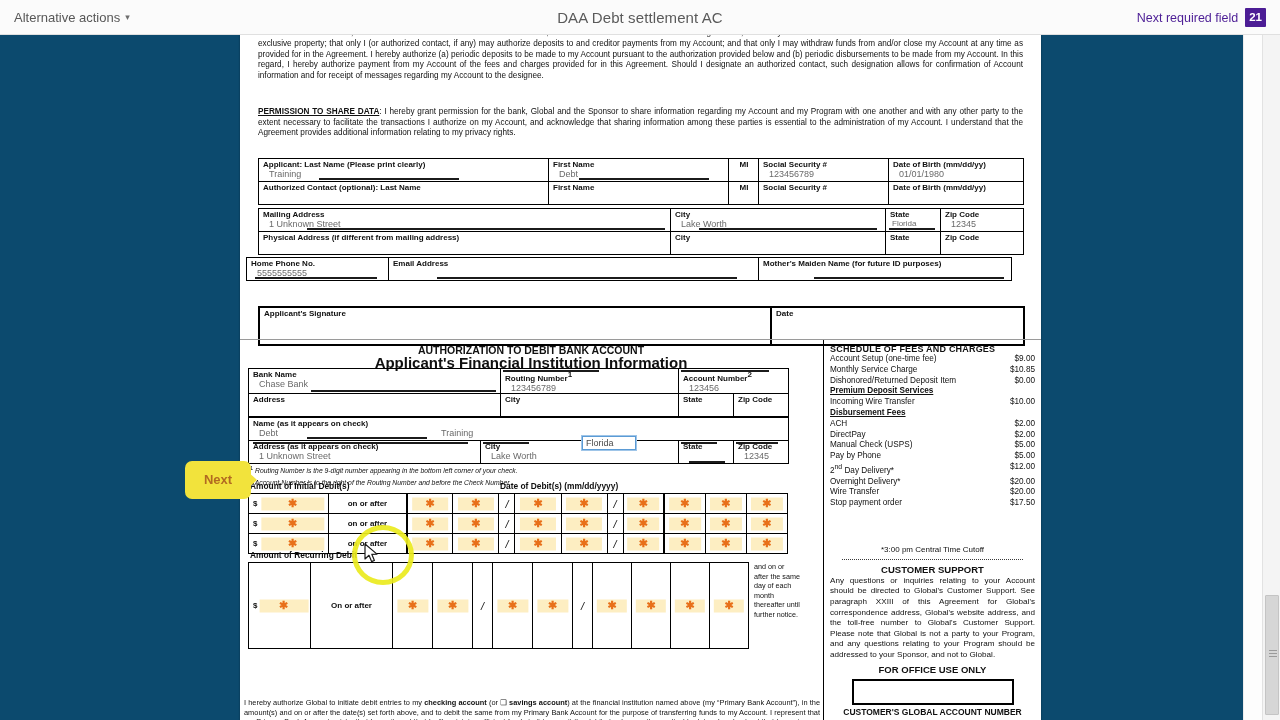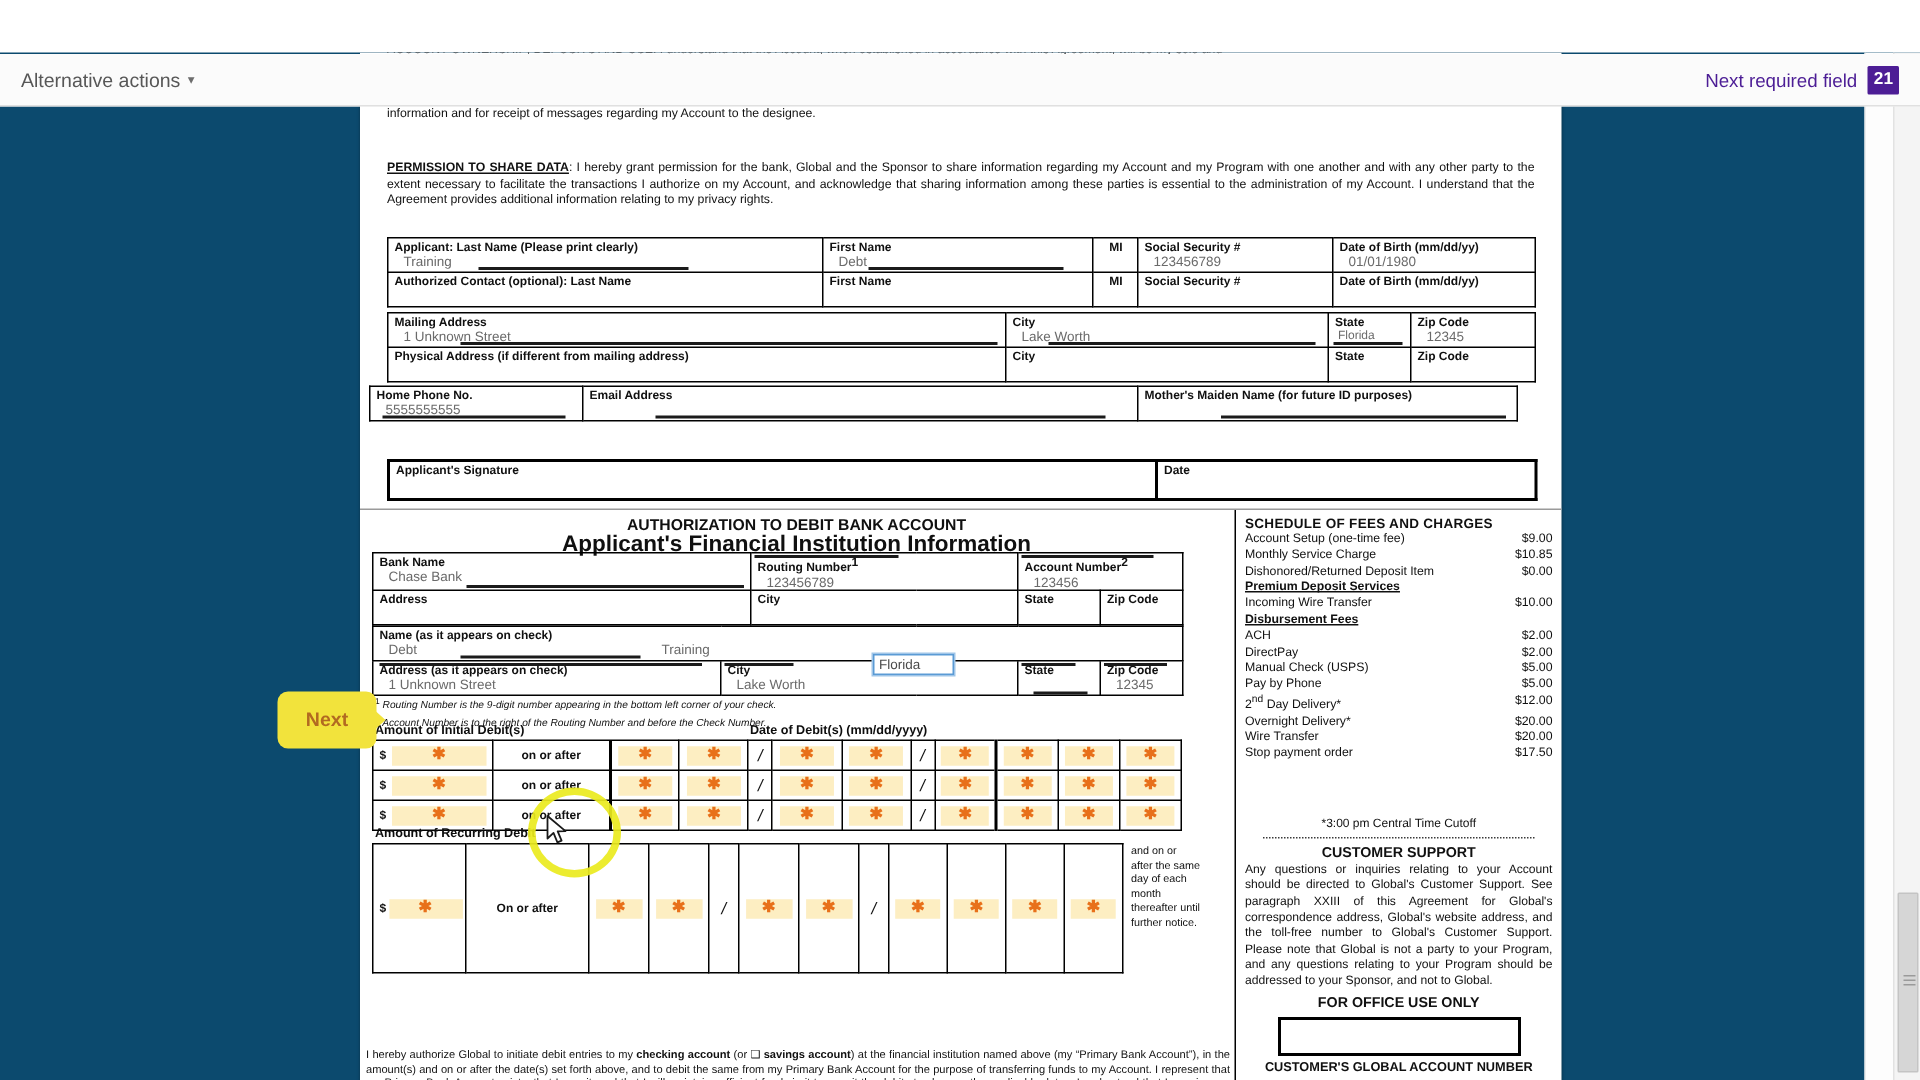--- a/index.html
+++ b/index.html
@@ -12,21 +12,20 @@
     font-family: "Liberation Sans", sans-serif;
   }
 
   
   #topbar {
     position: absolute; left: 0; top: 0;
     width: 1280px; height: 35px;
     background: #fbfbfb;
     border-bottom: 1px solid #e0e0e0;
     z-index: 40;
-    margin-top: 36px;
   }
   #alt-actions {
     position: absolute; left: 14px; top: 10px;
     font-size: 13px; color: #575757;
     cursor: pointer; white-space: nowrap;
   }
   #alt-actions .caret {
     display: inline-block; margin-left: 5px;
     font-size: 9px; color: #6d6d6d; vertical-align: 2px;
   }
@@ -120,21 +119,21 @@
   }
   
   .uline {
     position: absolute; height: 2px; background: #1b1b1b;
   }
 
   #tbl-applicant { left: 18px; top: 123px; width: 765px; }
   #tbl-address  { left: 18px; top: 173px; width: 765px; }
   #tbl-contact  { left: 6px; top: 222px; width: 765px; }
   #tbl-sign     { left: 18px; top: 271px; width: 765px; }
-  #tbl-sign td  { height: 26px; }
+  #tbl-sign td  { height: 38px; }
 
   
   #lower {
     position: absolute; left: 0px; top: 304px;
     width: 801px; height: 396px;
     border-top: 1px solid #9a9a9a;
   }
   #auth-col { position: absolute; left: 2px; top: 0; width: 580px; height: 396px; }
   #fees-col {
     position: absolute; left: 583px; top: 0; width: 218px; height: 396px;
@@ -272,20 +271,21 @@
     z-index: 32;
   }
 </style>
 </head>
 <body>
 
 <div id="topbar">
   <div id="alt-actions">
     <span>Alternative actions</span><span class="caret">▾</span>
   </div>
+  <div id="doc-title">DAA Debt settlement AC</div>
   <div id="next-req">
     <span class="label">Next required field</span>
     <span class="badge">21</span>
   </div>
 </div>
 
 <div id="workspace">
 
   <div id="page" class="doc">
 

